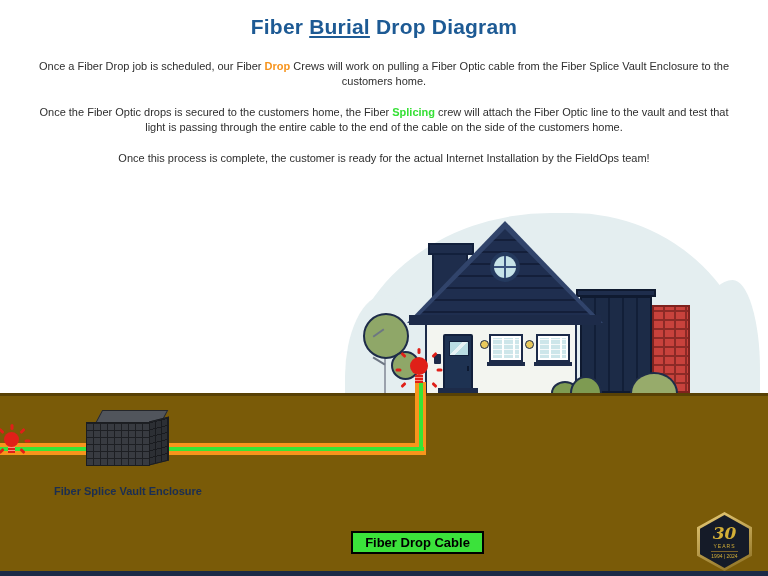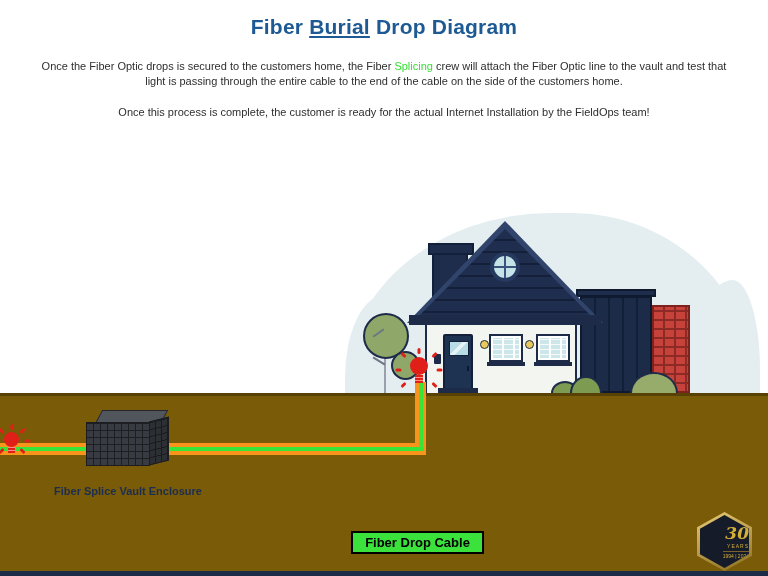--- a/index.html
+++ b/index.html
@@ -12,21 +12,21 @@
   .page-title{
     margin:0 0 20px;text-align:center;font-size:21px;font-weight:bold;
     color:#1d5a94;letter-spacing:.2px;
   }
   .page-title .u{text-decoration:underline;text-align:right;}
   .para{
     margin:0 auto 15px;max-width:708px;text-align:center;
     font-size:11px;line-height:1.4;color:#2e2e2e;
   }
   .hl-orange{color:#f7941d;font-weight:bold;}
-  .hl-green{color:#35e035;font-weight:normal;}
+  .hl-green{color:#35e035;font-weight:bold;}
   .hl-bold-u{font-weight:bold;text-decoration:underline;color:#1c1c1c;}
   
   .abs{position:absolute;}
   .blob{background:#e4eef0;z-index:1;}
   .blob-main{left:345px;top:213px;width:412px;height:181px;border-radius:50% 45% 0 0 / 95% 100% 0 0;}
   .blob-lobe1{left:345px;top:295px;width:80px;height:99px;border-radius:60% 60% 0 0/100% 100% 0 0;}
   .blob-lobe2{left:690px;top:280px;width:70px;height:114px;border-radius:70% 45% 0 0/100% 90% 0 0;}
   
   .trunk{left:384px;top:344px;width:2px;height:50px;background:#9aa1ac;z-index:3;}
   .branch{height:2px;background:#6d7683;z-index:3;}
@@ -132,34 +132,35 @@
     text-align:center;font-size:13px;font-weight:bold;color:#000;
     display:flex;align-items:center;justify-content:center;z-index:15;}
   .legend-conduit{top:498px;height:22px;background:#f8941c;}
   .legend-cable{top:531px;height:23px;background:#3be23b;}
   
   .badge{left:697px;top:512px;width:55px;height:59px;z-index:16;
     clip-path:polygon(50% 0,100% 26%,100% 74%,50% 100%,0 74%,0 26%);
     background:linear-gradient(160deg,#e8cc79,#8a6d1f);}
   .badge-inner{position:absolute;left:3px;top:3px;width:49px;height:53px;
     clip-path:polygon(50% 0,100% 26%,100% 74%,50% 100%,0 74%,0 26%);
-    background:#151b28;display:flex;flex-direction:column;align-items:flex-end;justify-content:center;}
+    background:#151b28;display:flex;flex-direction:column;align-items:center;justify-content:center;}
   .badge-number{font-family:"DejaVu Serif",serif;font-style:italic;font-size:17px;
     font-weight:bold;color:#d4af37;line-height:1;}
   .badge-years{font-size:5px;letter-spacing:1px;color:#d4af37;margin-top:1px;}
   .badge-range{font-size:5px;color:#d4af37;margin-top:2px;border-top:1px solid #7a622a;padding-top:1px;}
 </style>
 </head>
 <body>
 
 <div class="canvas">
 
   <div class="textblock">
     <h1 class="page-title"><span>Fiber </span><span class="u">Burial</span><span> Drop Diagram</span></h1>
 
+    <p class="para"><span>Once a Fiber Drop job is scheduled, our Fiber </span><span class="hl-orange">Drop</span><span> Crews will work on pulling a Fiber Optic cable from the Fiber Splice Vault Enclosure to the customers home.</span></p>
 
 
     <p class="para"><span>Once the Fiber Optic drops is secured to the customers home, the Fiber </span><span class="hl-green">Splicing</span><span> crew will attach the Fiber Optic line to the vault and test that light is passing through the entire cable to the end of the cable on the side of the customers home.</span></p>
 
     <p class="para"><span>Once this process is complete, the customer is ready for the actual Internet Installation by the FieldOps team!</span></p>
   </div>
 
   <div class="abs blob blob-main"></div>
   <div class="abs blob blob-lobe1"></div>
   <div class="abs blob blob-lobe2"></div>

